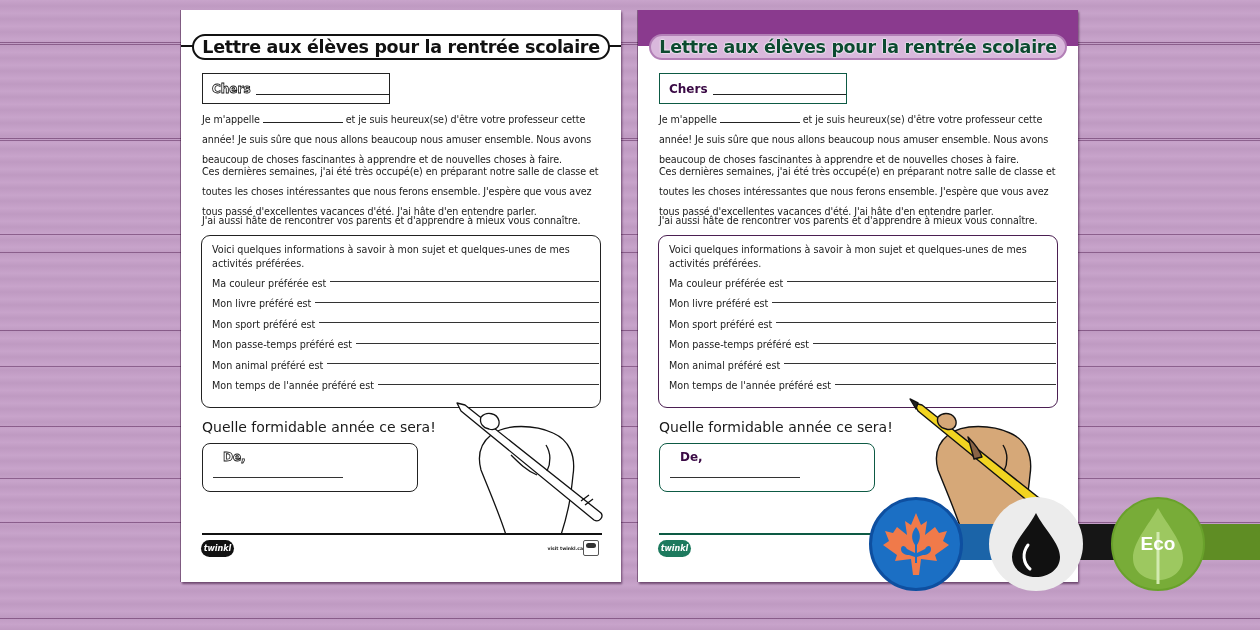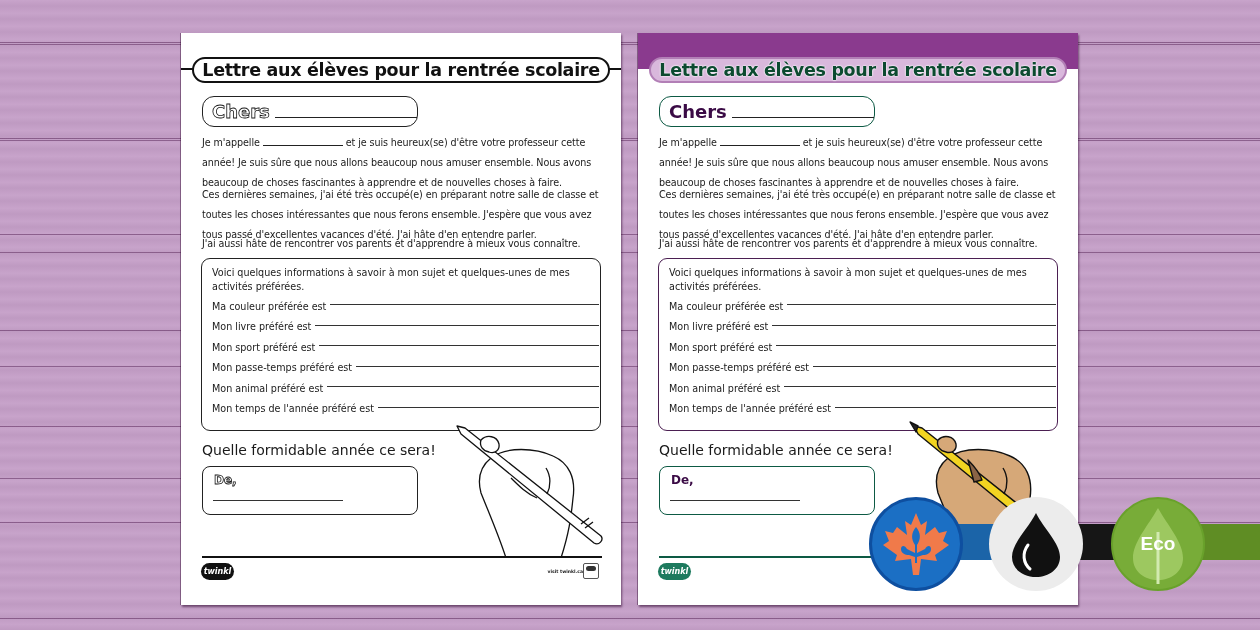--- a/index.html
+++ b/index.html
@@ -8,21 +8,21 @@
     position: relative;
     font-family: "DejaVu Sans", sans-serif;
     background: #c59fc8;
     background-image:
       repeating-linear-gradient(180deg, transparent 0px, transparent 42px, rgba(90,40,90,0.55) 42px, rgba(90,40,90,0.55) 43px, transparent 43px, transparent 96px),
       repeating-linear-gradient(180deg, rgba(255,255,255,0.05) 0px, rgba(0,0,0,0.03) 6px, rgba(255,255,255,0.04) 13px);
   }
   .plank-line { position: absolute; left: 0; right: 0; height: 1px; background: rgba(95,45,95,0.55); }
 
   .page {
-    position: absolute; top: 33px; width: 440px; height: 572px;
+    position: absolute; top: 10px; width: 440px; height: 572px;
     background: #fff;
     box-shadow: 1px 2px 2px rgba(40,0,40,0.55), -1px 0 0 rgba(40,0,40,0.4);
     overflow: hidden;
   }
   #page-bw { left: 181px; }
   #page-color { left: 638px; }
 
   .header-band { position: absolute; left: 0; top: 0; right: 0; height: 36px; background: #8a3a8e; }
   .title-rule { position: absolute; left: 0; right: 0; top: 35px; height: 2px; background: #111; }
   .title {
@@ -34,24 +34,24 @@
   .title span { padding: 1px 8px; border-radius: 14px; }
   #page-bw .title span {
     background: #fff; border: 2px solid #111; color: #111;
   }
   #page-color .title span {
     background: #d9b8dc; border: 2px solid #b27fb6; color: #0c4a30;
     text-shadow: 0 0 2px #fff, 0 0 2px #fff;
   }
 
   .chers-box {
-    position: absolute; left: 21px; top: 63px; width: 216px; height: 31px;
-    border: 1.5px solid #222; border-radius: 12px;
+    position: absolute; left: 21px; top: 63px; width: 188px; height: 31px;
+    border: 1.5px solid #222; border-radius: 0;
     display: flex; align-items: center; padding-left: 9px;
-    font-size: 18px; font-weight: bold;
+    font-size: 12px; font-weight: bold;
   }
   #page-color .chers-box, #page-color .sign-box { border-color: #0d5a44; }
   #page-color .chers-box .lbl, #page-color .sign-box .lbl { color: #3a0a45; }
   #page-bw .chers-box .lbl, #page-bw .sign-box .lbl {
     color: #fff; -webkit-text-stroke: 0.8px #111;
   }
   .fill-line { display: inline-block; border-bottom: 1.2px solid #222; height: 12px; margin-left: 5px; }
 
   .para {
     position: absolute; left: 21px; width: 410px;
@@ -66,21 +66,21 @@
     font-size: 9.6px; color: #1a1a1a;
   }
   #page-color .info-box { border-color: #4b1f52; }
   .info-intro { line-height: 13.5px; margin-bottom: 3px; }
   .info-row { display: flex; align-items: center; height: 20.5px; }
   .info-row .line { flex: 1; border-bottom: 1.2px solid #333; margin-left: 4px; margin-bottom: 3px; }
 
   .closing { position: absolute; left: 21px; top: 409px; font-size: 14px; color: #1a1a1a; }
   .sign-box {
     position: absolute; left: 21px; top: 433px; width: 216px; height: 49px;
-    border: 1.5px solid #222; border-radius: 8px; padding: 6px 11px;
+    border: 1.5px solid #222; border-radius: 8px; padding: 6px 20px;
     font-size: 12px; font-weight: bold;
   }
   .sign-box .sline { position: absolute; left: 10px; top: 33px; width: 130px; border-bottom: 1.2px solid #333; }
 
   .footer-rule { position: absolute; left: 21px; right: 19px; top: 523px; height: 2px; background: #111; }
   #page-color .footer-rule { background: #0d5a44; }
   .logo {
     position: absolute; left: 20px; top: 530px; width: 33px; height: 17px;
     border-radius: 9px; font-size: 8px; font-weight: bold; color: #fff;
     display: flex; align-items: center; justify-content: center; font-style: italic;

